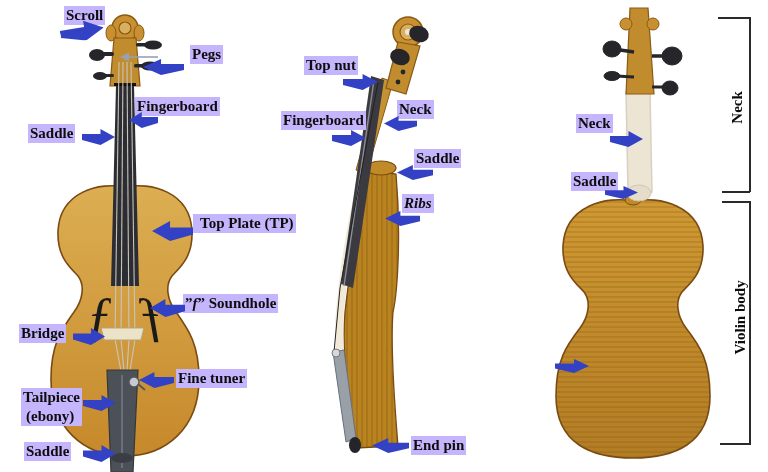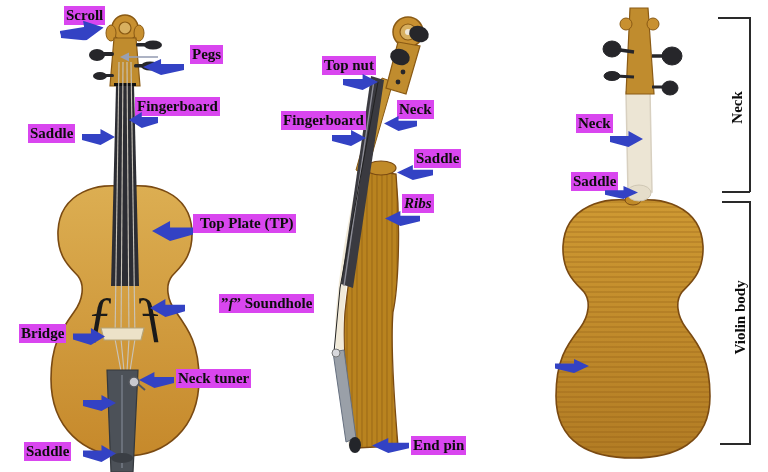--- a/index.html
+++ b/index.html
@@ -1,20 +1,20 @@
 <!DOCTYPE html>
 <html><head>
 <meta charset="utf-8">
 <style>
   html,body{margin:0;padding:0;background:#fff;}
   #stage{position:relative;width:768px;height:472px;background:#ffffff;overflow:hidden;
          font-family:"Liberation Serif","DejaVu Serif",serif;}
   #figure-svg{position:absolute;left:0;top:0;}
   .lbl{position:absolute;font-weight:bold;font-size:15px;color:#0d0d0d;white-space:nowrap;
-       background:#d946ef;padding:0 2px;line-height:1.25;z-index:3;}
+       background:#c4b5fd;padding:0 2px;line-height:1.25;z-index:3;}
   .lbl .l2{font-weight:bold;}
   .rot{transform:rotate(-90deg);transform-origin:center center;text-align:center;background:transparent;}
   .arrow{position:absolute;z-index:4;}
   .arrow.right{clip-path:polygon(0% 32%,56% 32%,56% 0%,100% 50%,56% 100%,0% 68%);}
   .arrow.left{clip-path:polygon(100% 32%,44% 32%,44% 0%,0% 50%,44% 100%,100% 68%);}
   .bracket-line{position:absolute;background:#2a2a2a;z-index:2;}
 </style>
 </head>
 <body>
 
@@ -159,26 +159,30 @@
   <div class="lbl rot" style="left:675px;top:98px;width:120px;">Neck</div>
   <div class="lbl rot" style="left:678px;top:308px;width:120px;">Violin body</div>
 
   <div class="lbl" style="left:64px;top:6px;">Scroll</div>
   <div class="lbl" style="left:158px;top:45px;margin-left:32px;">Pegs</div>
   <div class="lbl" style="left:135px;top:97px;">Fingerboard</div>
   <div class="lbl" style="left:28px;top:124px;">Saddle</div>
   <div class="lbl" style="left:193px;top:214px;">
     <div class="l1" style="padding-left:5px;">Top Plate (TP)</div>
   </div>
-  <div class="lbl" style="left:183px;top:294px;margin-left:36px;"><span>”</span><i>f</i><span>” Soundhole</span></div>
+  <div class="lbl" style="left:183px;top:294px;"><span>”</span><i>f</i><span>” Soundhole</span></div>
   <div class="lbl" style="left:19px;top:324px;text-align:center;">Bridge</div>
-  <div class="lbl" style="left:176px;top:369px;">Neck tuner</div>
+  <div class="lbl" style="left:176px;top:369px;">Fine tuner</div>
+  <div class="lbl" style="left:21px;top:388px;">
+    <div class="l1">Tailpiece</div>
+    <div class="l2" style="padding-left:3px;">(ebony)</div>
+  </div>
   <div class="lbl" style="left:24px;top:442px;">Saddle</div>
 
-  <div class="lbl" style="left:322px;top:56px;">Top nut</div>
+  <div class="lbl" style="left:304px;top:56px;">Top nut</div>
   <div class="lbl" style="left:397px;top:100px;">Neck</div>
   <div class="lbl" style="left:281px;top:111px;">Fingerboard</div>
   <div class="lbl" style="left:414px;top:149px;">Saddle</div>
   <div class="lbl" style="left:402px;top:194px;font-style:italic;">Ribs</div>
   <div class="lbl" style="left:411px;top:436px;">End pin</div>
 
   <div class="lbl" style="left:576px;top:114px;">Neck</div>
   <div class="lbl" style="left:571px;top:172px;">Saddle</div>
 
   <div class="arrow right" style="left: 60px; top: 21px; width: 44px; height: 20px; transform: rotate(-9deg); background: rgb(51, 66, 196);"></div>

